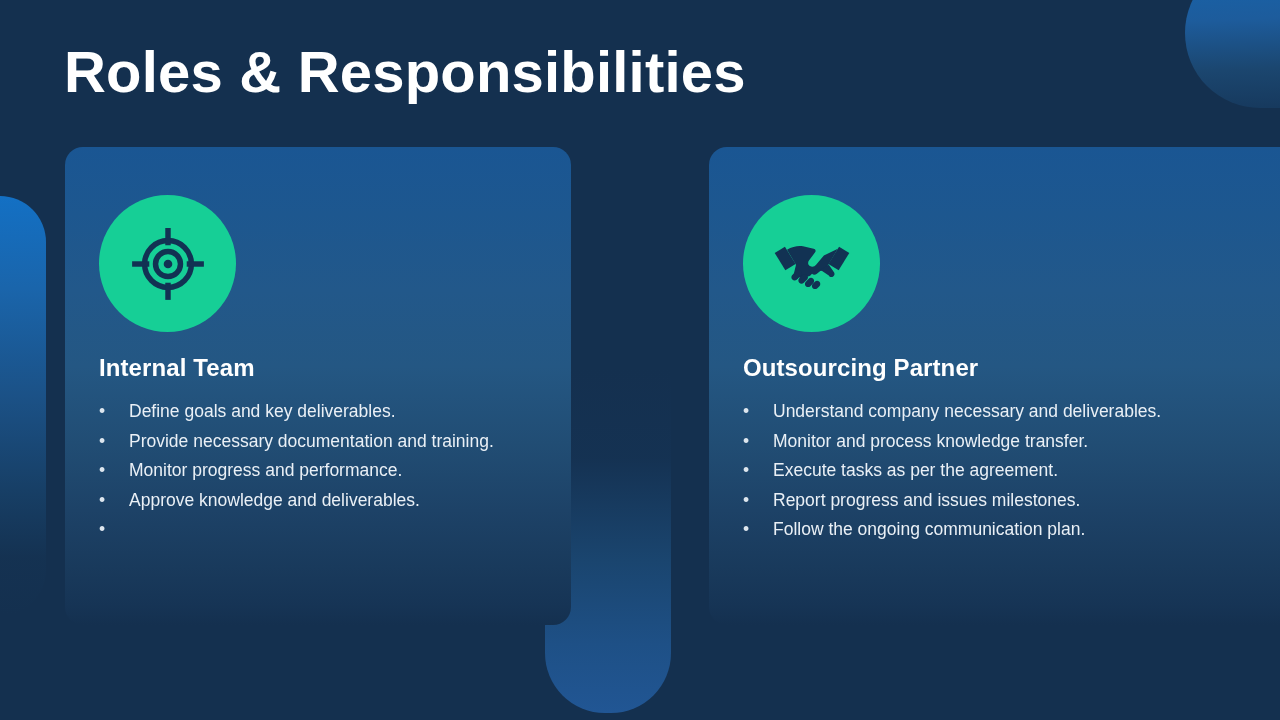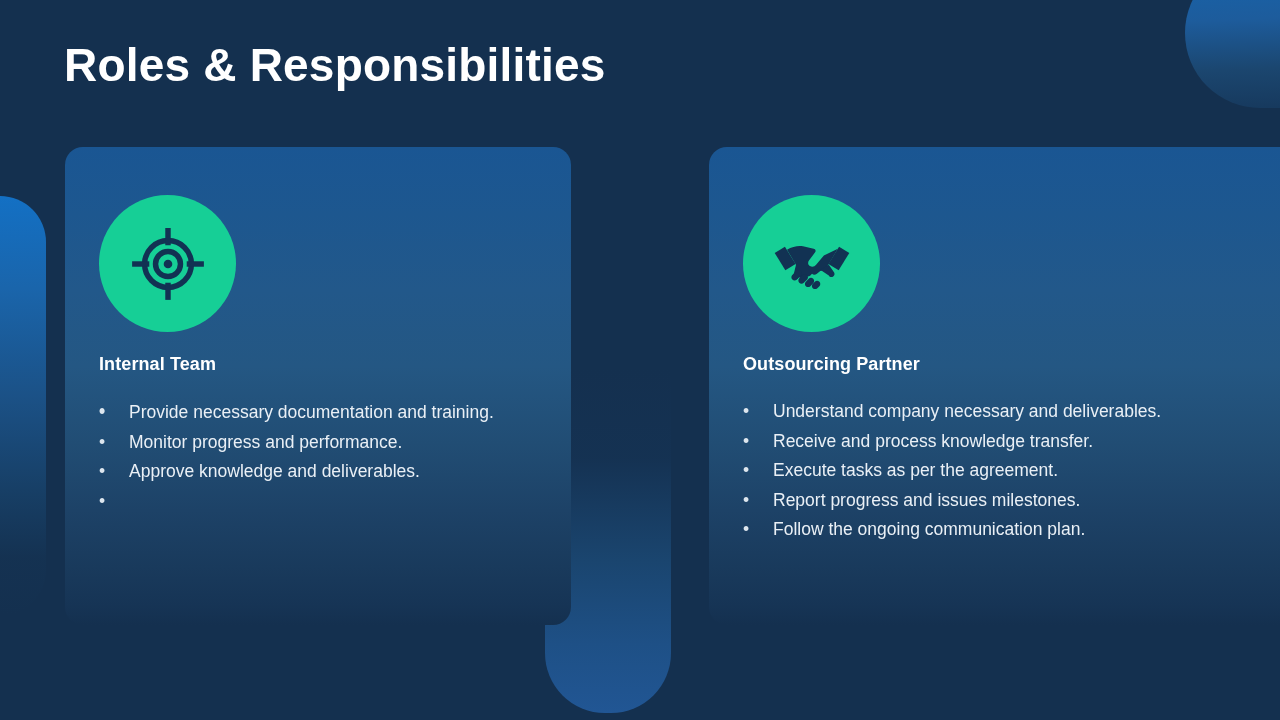--- a/index.html
+++ b/index.html
@@ -34,21 +34,21 @@
     top:368px; left:545px;
     width:126px; height:345px;
     border-radius:0 0 60px 60px;
     background:linear-gradient(180deg,#14304f00 0%,#16375c40 26%,#1a456f 56%,#1e5086 80%,#215694 100%);
   }
 
   
   .title {
     position:absolute;
     left:64px; top:40px;
-    font-size:46px;
+    font-size:58px;
     font-weight:bold;
     color:#ffffff;
     letter-spacing:0.2px;
     line-height:1.1;
   }
 
   
   .card {
     position:absolute;
     width:506px;
@@ -76,21 +76,21 @@
     border-radius:50%;
     background:#16cf96;
     display:flex;
     align-items:center;
     justify-content:center;
   }
 
   .card-title {
     position:absolute;
     left:34px; top:207px;
-    font-size:18px;
+    font-size:24px;
     font-weight:bold;
     color:#ffffff;
     letter-spacing:0.1px;
   }
 
   .bullets {
     position:absolute;
     left:31px; top:250px;
     right:22px;
     list-style:none;
@@ -138,20 +138,21 @@
       </g>
       <circle cx="50" cy="50" r="5.5" fill="#123253"></circle>
     </svg>
   </div>
 
   <h2 class="card-title">Internal Team</h2>
 
   <ul class="bullets">
     <li class="bullet-item">
       <span class="dot">•</span>
+      <span>Define goals and key deliverables.</span>
     </li>
     <li class="bullet-item">
       <span class="dot">•</span>
       <span>Provide necessary documentation and training.</span>
     </li>
     <li class="bullet-item">
       <span class="dot">•</span>
       <span>Monitor progress and performance.</span>
     </li>
     <li class="bullet-item">
@@ -190,21 +191,21 @@
 
   <h2 class="card-title">Outsourcing Partner</h2>
 
   <ul class="bullets">
     <li class="bullet-item">
       <span class="dot">•</span>
       <span>Understand company necessary and deliverables.</span>
     </li>
     <li class="bullet-item">
       <span class="dot">•</span>
-      <span>Receive and process knowledge transfer.</span>
+      <span>Monitor and process knowledge transfer.</span>
     </li>
     <li class="bullet-item">
       <span class="dot">•</span>
       <span>Execute tasks as per the agreement.</span>
     </li>
     <li class="bullet-item">
       <span class="dot">•</span>
       <span>Report progress and issues milestones.</span>
     </li>
     <li class="bullet-item">

